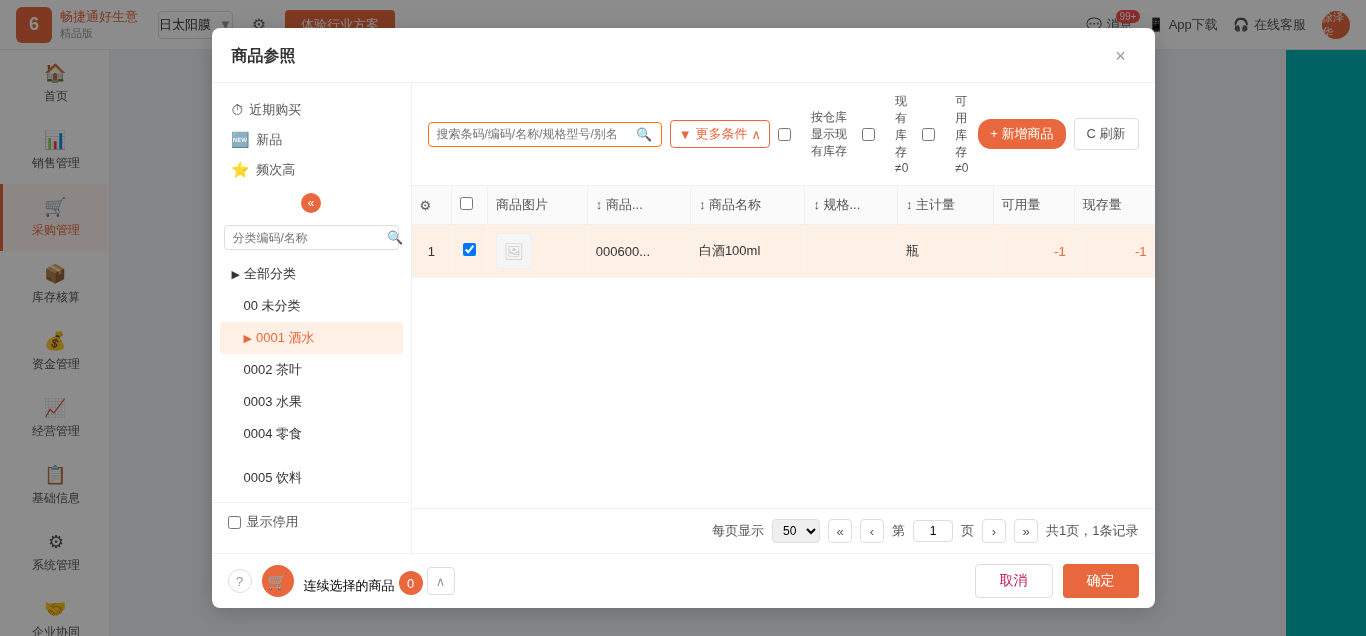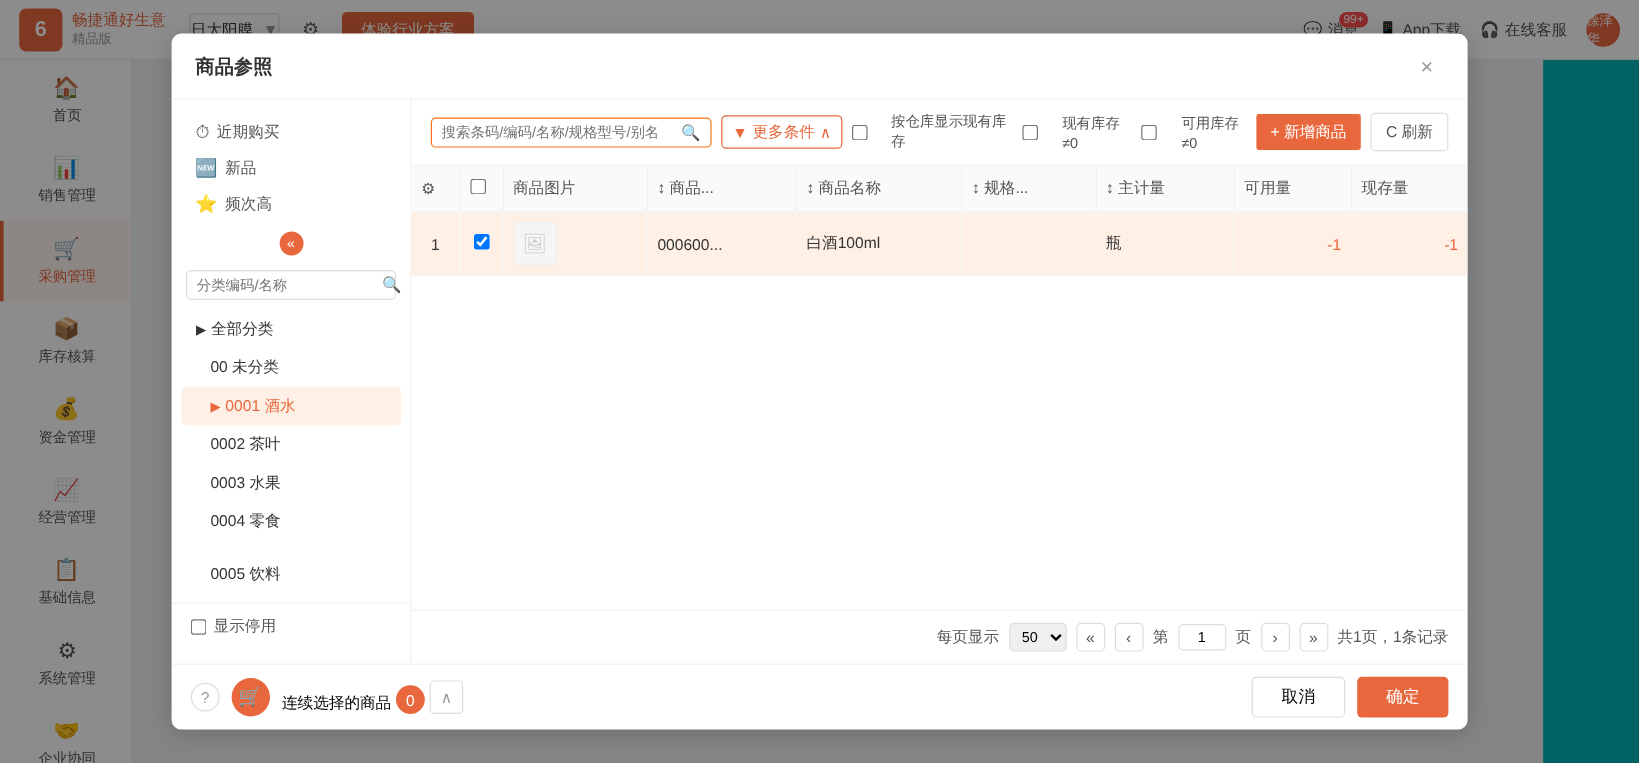--- a/index.html
+++ b/index.html
@@ -147,21 +147,21 @@
       top: 0; left: 0; right: 0; bottom: 0;
       background: rgba(0,0,0,0.45);
       z-index: 100;
       display: flex; align-items: center; justify-content: center;
     }
 
     
     .dialog {
       background: #fff;
       border-radius: 8px;
-      width: 1080px;
+      width: 943px;
       max-height: 580px;
       display: flex; flex-direction: column;
       box-shadow: 0 4px 24px rgba(0,0,0,0.18);
       position: relative;
     }
     .dialog-header {
       display: flex; align-items: center; justify-content: space-between;
       padding: 14px 20px 12px;
       border-bottom: 1px solid #f0f0f0;
     }
@@ -258,21 +258,21 @@
       border: 1px solid #e8673c; border-radius: 4px; padding: 4px 8px;
     }
     .checkbox-group {
       display: flex; align-items: center; gap: 12px; flex: 1;
     }
     .checkbox-item {
       display: flex; align-items: center; gap: 20px; font-size: 12px; color: #555; cursor: pointer;
     }
     .add-btn {
       background: #e8673c; color: white; border: none;
-      border-radius: 2px; padding: 6px 12px; cursor: pointer; font-size: 13px;
+      border-radius: 13px; padding: 6px 12px; cursor: pointer; font-size: 13px;
       display: flex; align-items: center; gap: 4px;
     }
     .refresh-btn {
       border: 1px solid #ddd; background: #fff; color: #555;
       border-radius: 4px; padding: 6px 12px; cursor: pointer; font-size: 13px;
       display: flex; align-items: center; gap: 4px;
     }
 
     
     .table-container { flex: 1; overflow: auto; }
@@ -357,21 +357,21 @@
       border-radius: 12px; font-size: 13px; padding: 0 4px;
       margin: 0 4px;
     }
     .collapse-up {
       width: 28px; height: 28px;
       display: flex; align-items: center; justify-content: center;
       cursor: pointer; color: #999; border: 1px solid #ddd; border-radius: 4px;
     }
     .footer-actions { display: flex; gap: 10px; }
     .cancel-btn {
-      border: 1px solid #ddd; background: #fff; color: #000000;
+      border: 1px solid #ddd; background: #fff; color: #be185d;
       border-radius: 4px; padding: 7px 24px; cursor: pointer; font-size: 14px;
     }
     .confirm-btn {
       background: #e8673c; color: white; border: none;
       border-radius: 4px; padding: 7px 24px; cursor: pointer; font-size: 14px;
     }
 
     
     .table-container::-webkit-scrollbar,
     .category-list::-webkit-scrollbar { width: 6px; }

